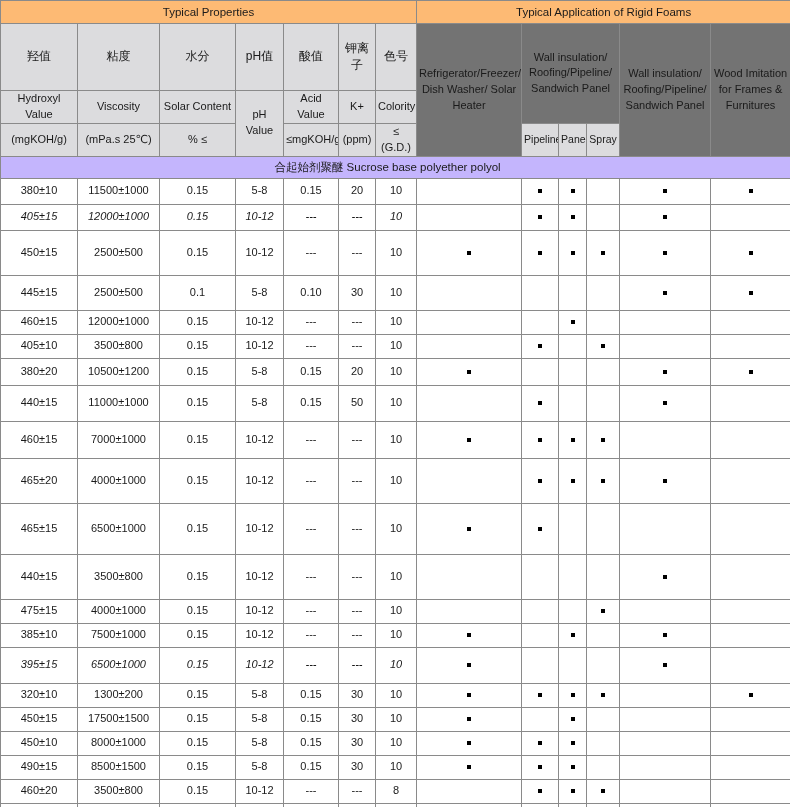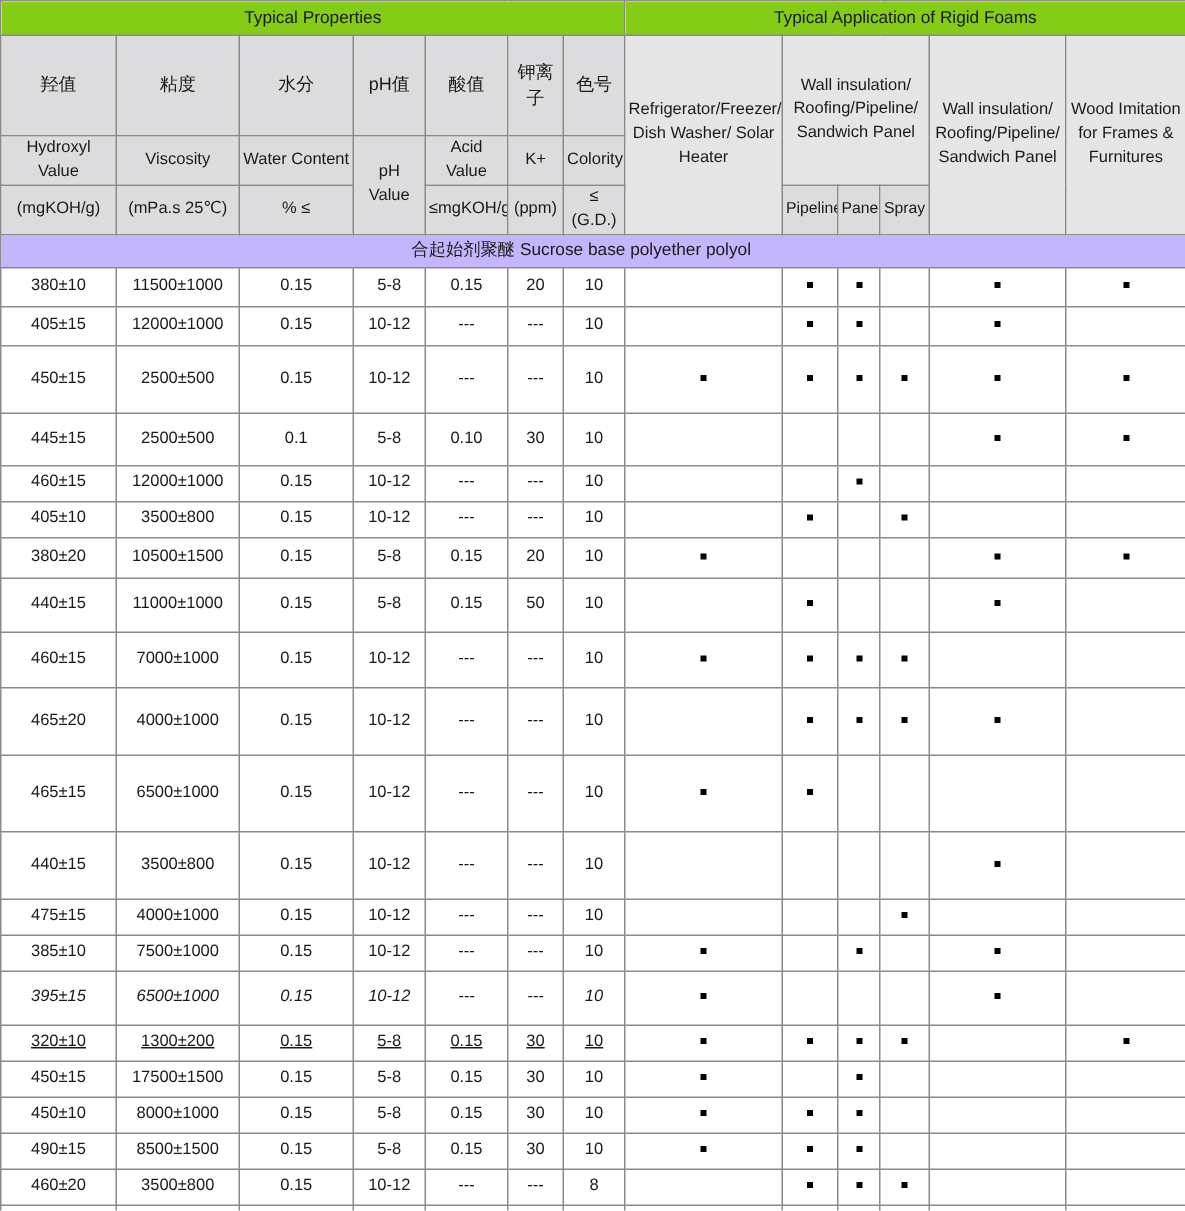--- a/index.html
+++ b/index.html
@@ -24,41 +24,41 @@
     border: 1px solid #8a8a8a;
     padding: 0 2px;
     text-align: center;
     vertical-align: middle;
     font-weight: normal;
     line-height: 1.45;
     overflow: hidden;
   }
   
   .grp-head {
-    background: #84cc16;
+    background: #fdba74;
     font-size: 11.5px;
     height: 22px;
   }
   .hdr-cn {
     background: #dcdcde;
     font-size: 12px;
     height: 66px;
   }
   .hdr-en {
     background: #dcdcde;
     font-size: 11px;
     height: 23px;
   }
   .hdr-unit {
     background: #dcdcde;
     font-size: 11px;
     height: 23px;
   }
   .app-cell {
-    background: #e5e5e5;
+    background: #737373;
     font-size: 11px;
   }
   .app-sub {
     background: #dcdcde;
     font-size: 10.5px;
   }
   .section-row td {
     border-left: none;
     border-right: none;
     border-top: 1px solid #8a8a8a;
@@ -133,21 +133,21 @@
       <th class="hdr-cn">钾离子</th>
       <th class="hdr-cn">色号</th>
       <th class="app-cell" rowspan="3">Refrigerator/Freezer/ Dish Washer/ Solar Heater</th>
       <th class="app-cell" colspan="3" rowspan="2">Wall insulation/ Roofing/Pipeline/ Sandwich Panel</th>
       <th class="app-cell" rowspan="3">Wall insulation/ Roofing/Pipeline/ Sandwich Panel</th>
       <th class="app-cell" rowspan="3">Wood Imitation for Frames &amp; Furnitures</th>
     </tr>
     <tr>
       <th class="hdr-en">Hydroxyl Value</th>
       <th class="hdr-en">Viscosity</th>
-      <th class="hdr-en">Water Content</th>
+      <th class="hdr-en">Solar Content</th>
       <th class="hdr-en" rowspan="2">pH Value</th>
       <th class="hdr-en">Acid Value</th>
       <th class="hdr-en">K+</th>
       <th class="hdr-en">Colority</th>
     </tr>
     <tr>
       <th class="hdr-unit">(mgKOH/g)</th>
       <th class="hdr-unit">(mPa.s 25℃)</th>
       <th class="hdr-unit">% ≤</th>
       <th class="hdr-unit">≤mgKOH/g</th>
@@ -172,21 +172,21 @@
         <td>0.15</td>
         <td>20</td>
         <td>10</td>
         <td></td>
         <td><span class="dot"></span></td>
         <td><span class="dot"></span></td>
         <td></td>
         <td><span class="dot"></span></td>
         <td><span class="dot"></span></td>
       </tr>
-      <tr class="data-row" style="height: 26px;">
+      <tr class="data-row" style="height: 26px; font-style: italic;">
         <td>405±15</td>
         <td>12000±1000</td>
         <td>0.15</td>
         <td>10-12</td>
         <td>---</td>
         <td>---</td>
         <td>10</td>
         <td></td>
         <td><span class="dot"></span></td>
         <td><span class="dot"></span></td>
@@ -249,21 +249,21 @@
         <td>10</td>
         <td></td>
         <td><span class="dot"></span></td>
         <td></td>
         <td><span class="dot"></span></td>
         <td></td>
         <td></td>
       </tr>
       <tr class="data-row" style="height: 27px;">
         <td>380±20</td>
-        <td>10500±1500</td>
+        <td>10500±1200</td>
         <td>0.15</td>
         <td>5-8</td>
         <td>0.15</td>
         <td>20</td>
         <td>10</td>
         <td><span class="dot"></span></td>
         <td></td>
         <td></td>
         <td></td>
         <td><span class="dot"></span></td>
@@ -382,21 +382,21 @@
         <td>---</td>
         <td>---</td>
         <td>10</td>
         <td><span class="dot"></span></td>
         <td></td>
         <td></td>
         <td></td>
         <td><span class="dot"></span></td>
         <td></td>
       </tr>
-      <tr class="data-row" style="height: 24px; text-decoration: underline;">
+      <tr class="data-row" style="height: 24px;">
         <td>320±10</td>
         <td>1300±200</td>
         <td>0.15</td>
         <td>5-8</td>
         <td>0.15</td>
         <td>30</td>
         <td>10</td>
         <td><span class="dot"></span></td>
         <td><span class="dot"></span></td>
         <td><span class="dot"></span></td>

